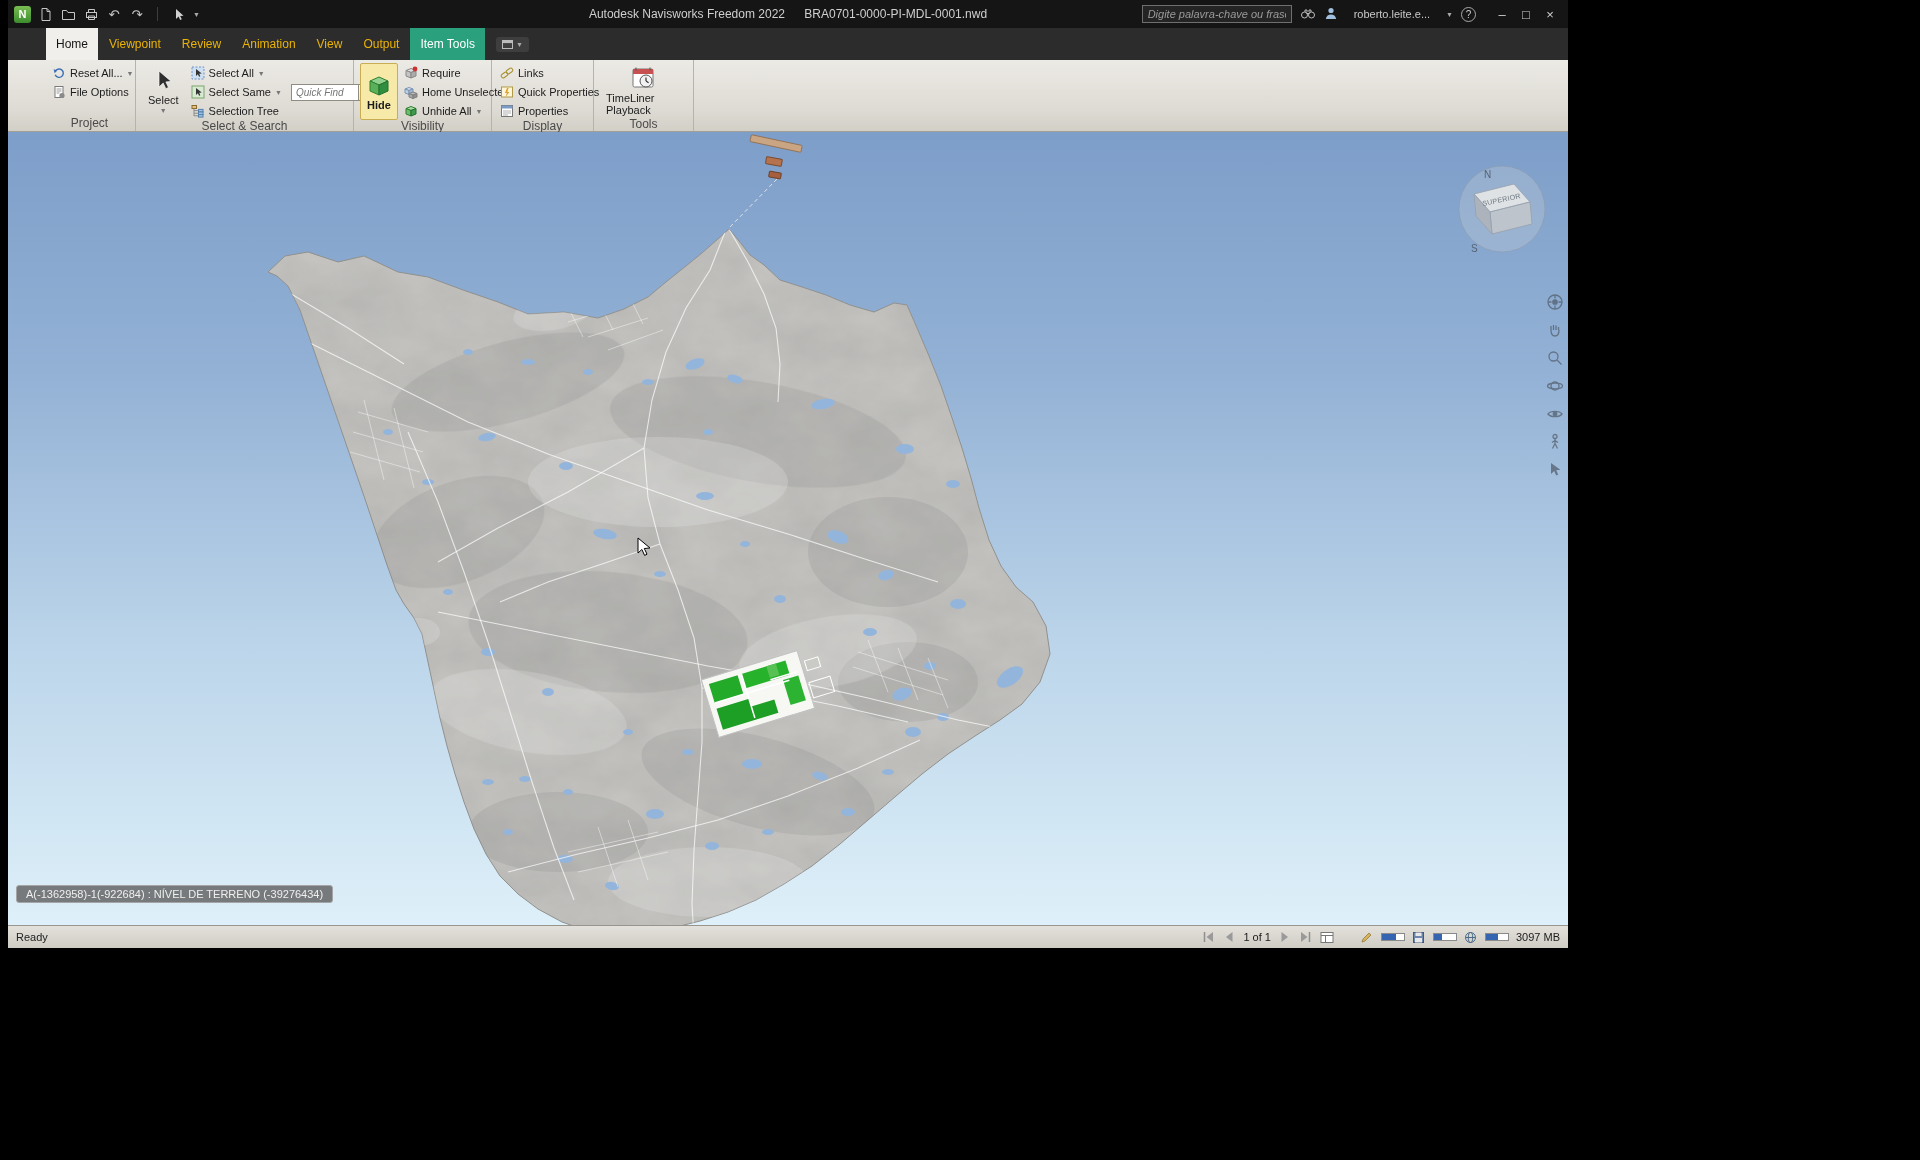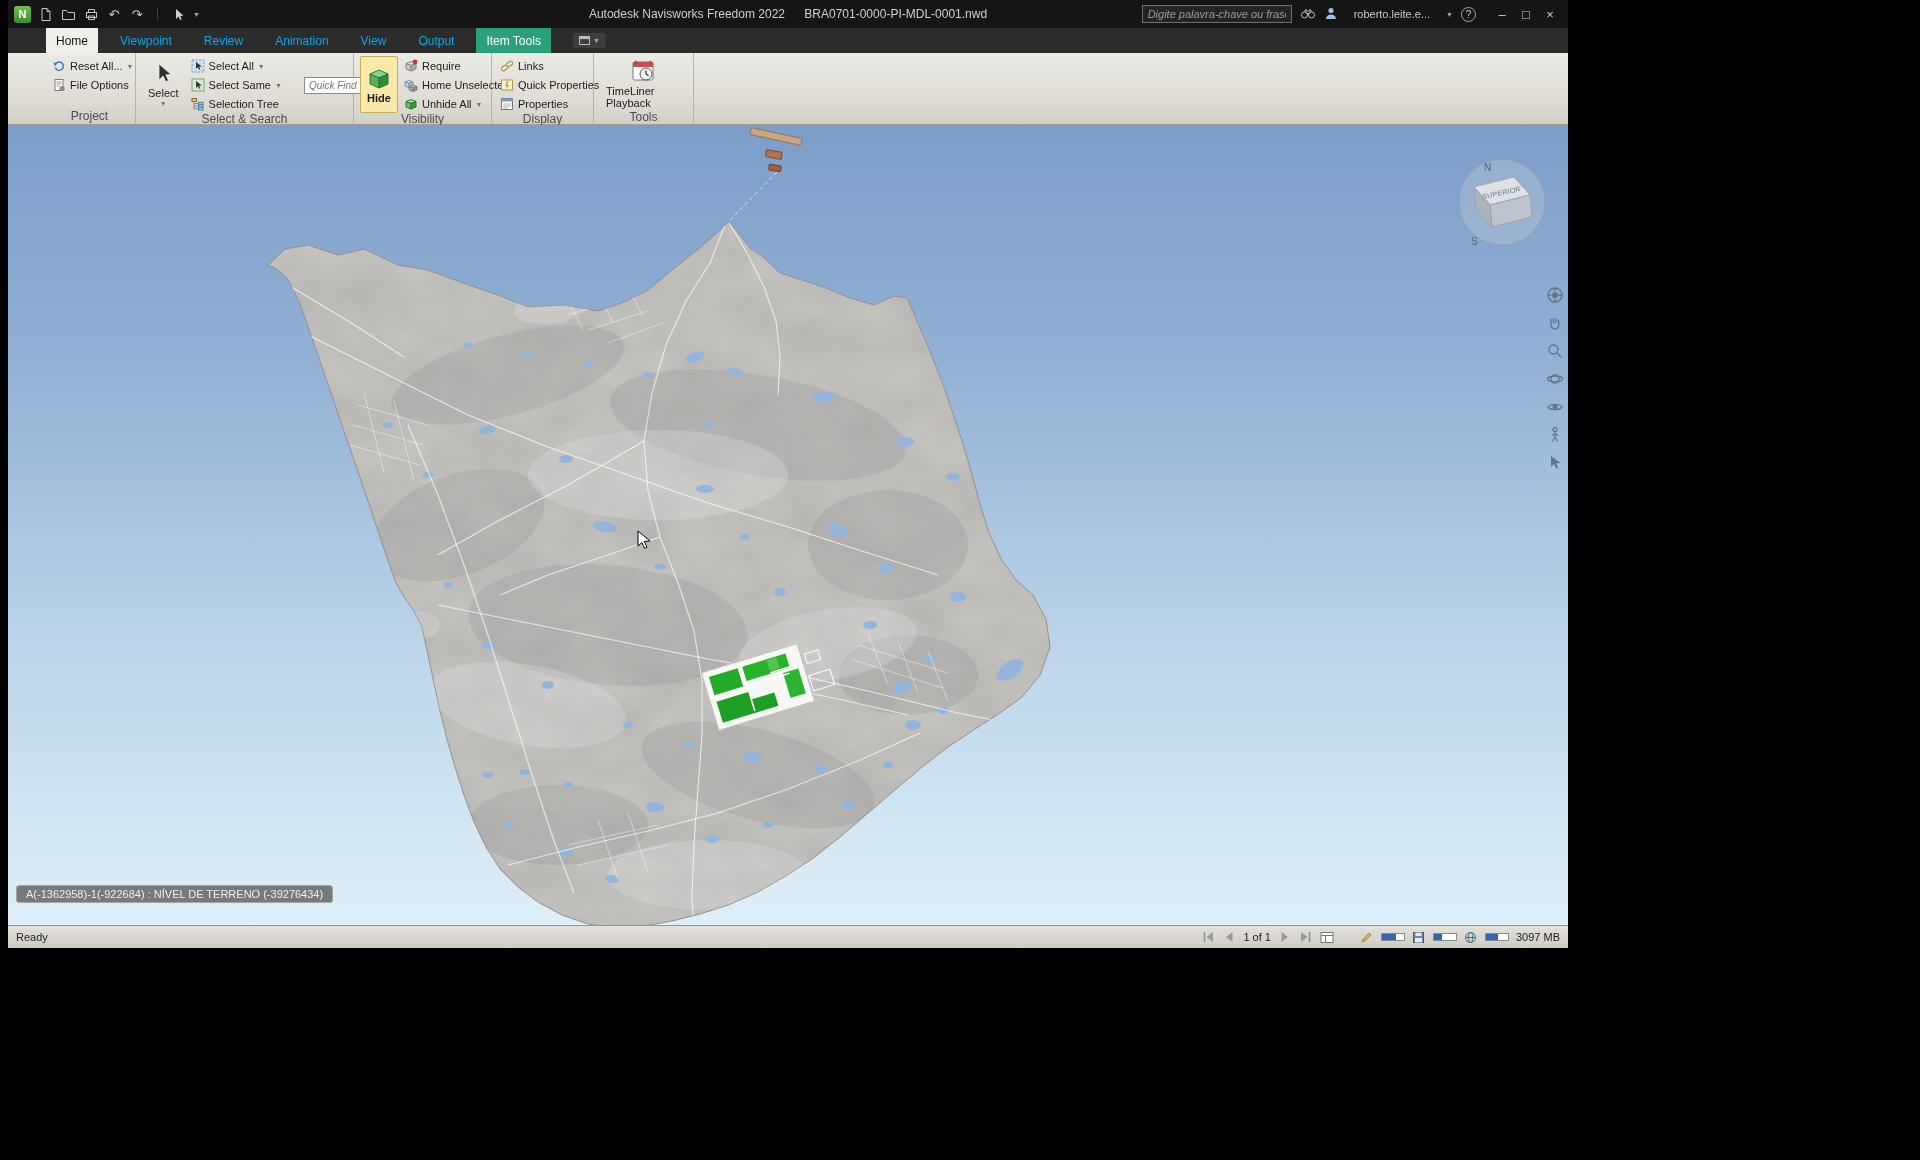--- a/index.html
+++ b/index.html
@@ -26,39 +26,39 @@
   .tb-search::placeholder { color:#9a9a9a; font-style:italic; }
   .userbox { display:flex; align-items:center; gap:16px; font-size:11px; color:#c9c9c9; }
   .helpcircle { width:15px; height:15px; border:1px solid #a8a8a8; border-radius:50%;
     font-size:10px; display:flex; align-items:center; justify-content:center; color:#c9c9c9; }
   .winbtn { width:24px; height:20px; display:flex; align-items:center; justify-content:center;
     color:#cfcfcf; font-size:13px; }
   .caret { font-size:7px; color:#777; line-height:1; }
   .caret.light { color:#aaa; }
 
   
-  .tabrow { height:25px; background:#2c2c2c; display:flex; align-items:stretch;
-    padding-left:38px; gap:12px; font-size:12px; flex:0 0 auto; }
-  .tab { padding:0 10px; color:#0ea5e9; display:flex; align-items:center; }
+  .tabrow { height:32px; background:#2c2c2c; display:flex; align-items:stretch;
+    padding-left:38px; gap:1px; font-size:12px; flex:0 0 auto; }
+  .tab { padding:0 10px; color:#eab308; display:flex; align-items:center; }
   .tab.active { background:#f0efec; color:#151515; }
   .tab.contextual { background:#2aa07c; color:#fff; }
   .ribbon-extra { margin-left:10px; align-self:center; height:15px; background:#3e3e3e;
     border-radius:3px; display:flex; align-items:center; gap:3px; padding:0 6px; color:#bbb; }
 
   
   .ribbon { height:72px; background:linear-gradient(#eceae5 0%,#dedbd4 70%,#d2cfc7 100%);
     display:flex; border-bottom:1px solid #a29e95; flex:0 0 auto; }
   .rgroup { display:flex; flex-direction:column; border-right:1px solid #b7b3aa; }
   .rg-content { flex:1; display:flex; align-items:stretch; padding:3px 6px 0; gap:4px; }
   .rg-label { height:14px; line-height:13px; text-align:center; font-size:12px; color:#4a4a4a; }
   .bigbtn { display:flex; flex-direction:column; align-items:center; justify-content:center;
     gap:1px; padding:1px 5px; font-size:11px; color:#1c1c1c; border:1px solid transparent; border-radius:2px; }
   .bigbtn.active { background:#f7e9a8; border-color:#c9ad52;font-weight:bold; }
   .smallcol { display:flex; flex-direction:column; gap:1px; justify-content:flex-start; padding-top:1px; }
-  .row { display:flex; gap:20px; }
+  .row { display:flex; gap:7px; }
   .smallbtn { height:18px; display:flex; align-items:center; gap:4px; font-size:11px;
     color:#1c1c1c; padding:0 2px; white-space:nowrap; }
   .qfind { display:flex; align-items:center; height:18px; }
   .qfind input { width:68px; height:17px; font-size:10px; font-style:italic;
     border:1px solid #8f8c84; padding:0 4px; color:#777; background:#fff; }
   .qfind .qbtn { width:19px; height:17px; border:1px solid #8f8c84; border-left:none;
     background:linear-gradient(#fdfdfc,#e8e6e0); display:flex; align-items:center; justify-content:center; }
   .rspacer { flex:1; border-right:none; }
 
   

